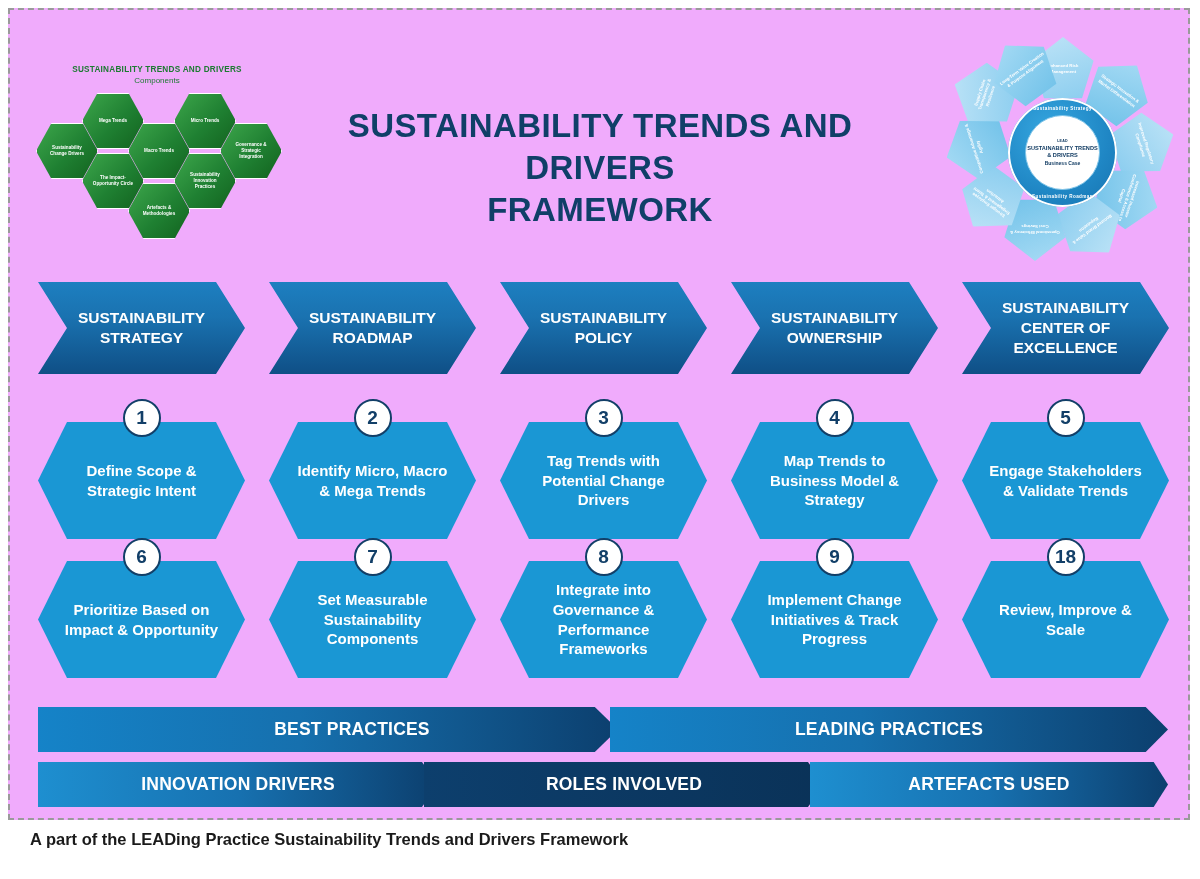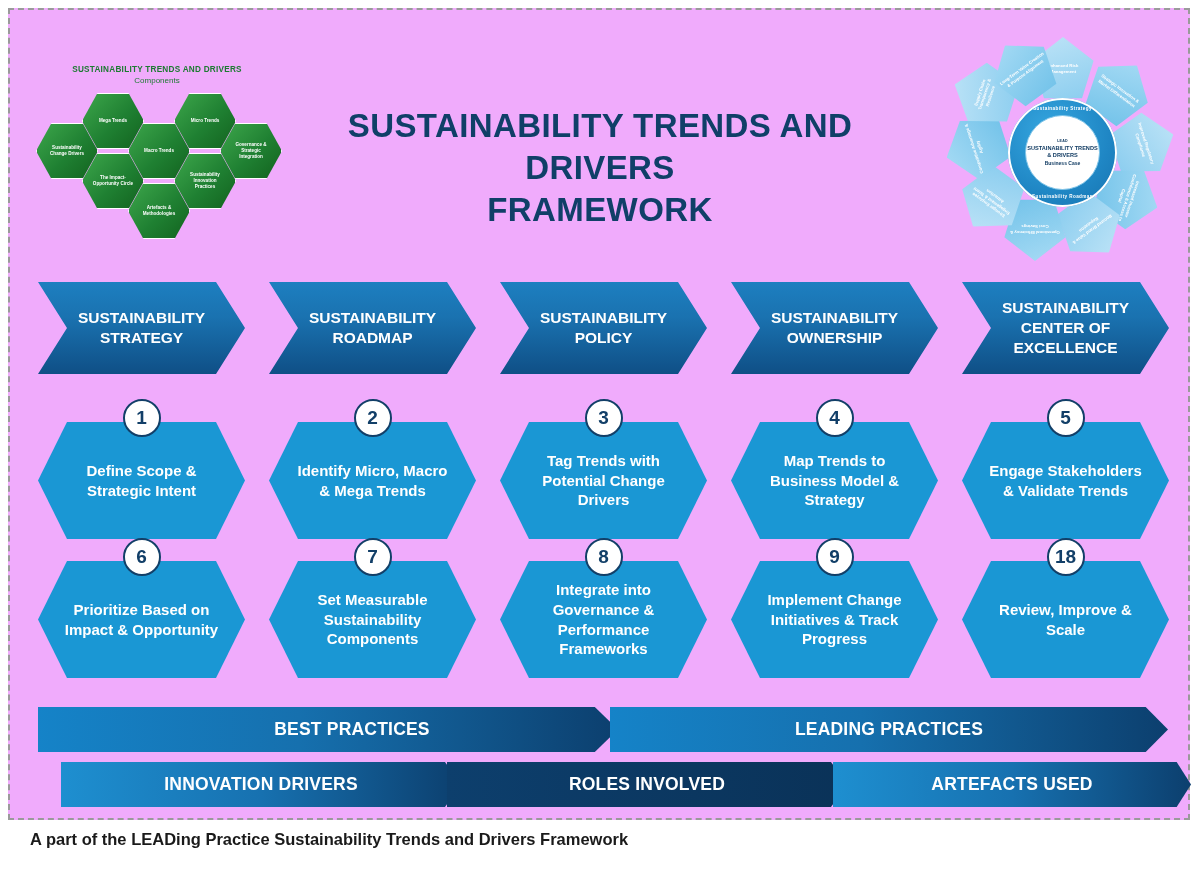--- a/index.html
+++ b/index.html
@@ -242,21 +242,20 @@
     top: 697px;
     width: 1130px;
     height: 45px;
   }
   #banner-row-2 {
     position: absolute;
     left: 28px;
     top: 752px;
     width: 1130px;
     height: 45px;
-    margin-left: 23px;
   }
   .banner {
     position: absolute;
     top: 0;
     height: 45px;
     display: flex;
     align-items: center;
     justify-content: center;
     color: #ffffff;
     font-size: 17.5px;

